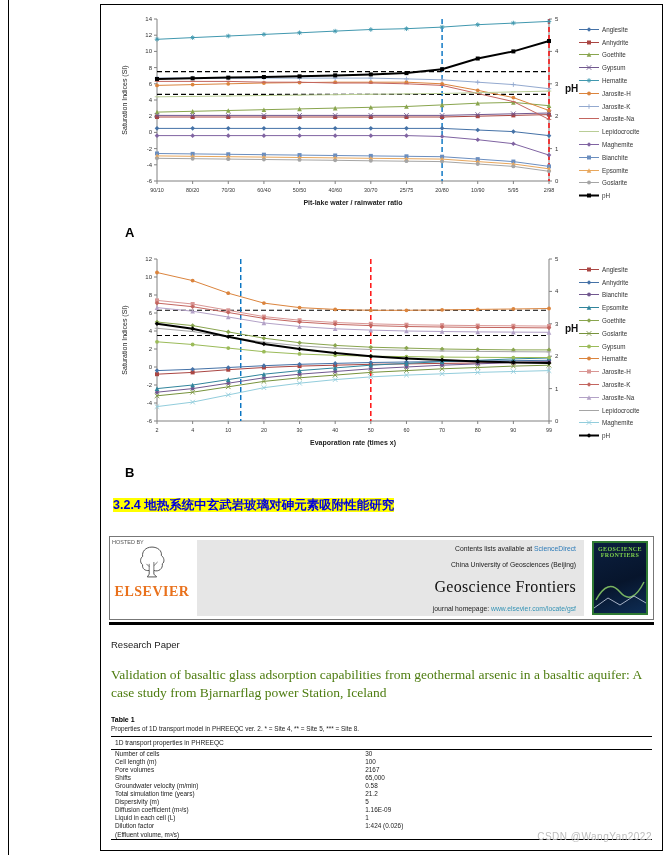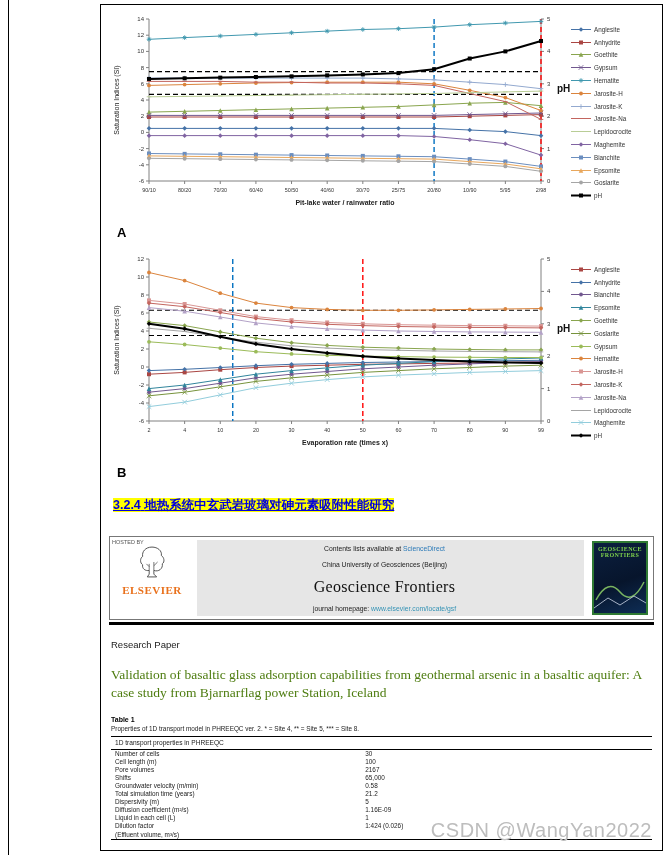--- a/index.html
+++ b/index.html
@@ -1,51 +1,51 @@
 <!DOCTYPE html>
 <html><head>
 <meta charset="utf-8">
 <style>
   *{box-sizing:border-box;margin:0;padding:0}
   html,body{width:669px;height:855px;background:#fff;font-family:"Liberation Sans",sans-serif;overflow:hidden}
   body{position:relative}
   .page-edge{position:absolute;left:8px;top:0;width:1px;height:855px;background:#000}
   .content-box{position:absolute;left:100px;top:4px;width:563px;height:847px;border:1px solid #000;background:#fff;padding:6px 2px 0 2px}
-  .figure-panel{margin-left:6px}
+  .figure-panel{margin-left:14px}
   .chart-row{display:flex;align-items:flex-start}
   .chart-row + .chart-row{margin-top:4px}
   .chart-svg{width:462px}
   .legend{width:92px;padding-top:12px}
   .legend-item{display:flex;align-items:center;gap:3px;height:12.8px}
   .legend-item span{font-size:6.3px;color:#333;white-space:nowrap}
   .section-heading{margin:10px 0 0 10px;font-size:12.5px;font-weight:bold}
-  .section-heading .hl{background:#FFFF00;color:#0000DD;text-decoration:underline}
+  .section-heading .hl{background:#FFFF00;color:#0000DD;}
   .journal-header{display:flex;border:1px solid #777;margin:22px 6px 0 6px;height:84px}
   .jh-left{width:84px;display:flex;flex-direction:column;align-items:center;padding:2px}
   .hosted-by{font-size:5.5px;color:#555;align-self:flex-start}
-  .elsevier-name{font-family:"Liberation Serif",serif;color:#E9711C;font-weight:bold;font-size:11px;letter-spacing:.5px;margin-top:1px}
-  .jh-center{flex:1;background:#E6E6E6;margin:3px;display:flex;flex-direction:column;align-items:center;justify-content:space-between;padding:5px 14px 4px 2px}
+  .elsevier-name{font-family:"Liberation Serif",serif;color:#E9711C;font-weight:bold;font-size:14px;letter-spacing:.5px;margin-top:1px}
+  .jh-center{flex:1;background:#E6E6E6;margin:3px;display:flex;flex-direction:column;align-items:flex-end;justify-content:space-between;padding:5px 8px 4px 2px}
   .contents-line,.university-line,.homepage-line{font-size:6.8px;color:#222}
   .sciencedirect{color:#2D7BB8}
   .journal-name{font-family:"Liberation Serif",serif;font-size:16px;color:#111;letter-spacing:.3px}
   .homepage-url{color:#3593B5}
   .jh-right{width:66px;display:flex;align-items:center;justify-content:center}
   .cover{width:56px;height:74px;background:linear-gradient(160deg,#0b1f3f 0%,#07152c 55%,#0e2d55 100%);border:2px solid #2F7A33;display:flex;flex-direction:column;align-items:center;padding-top:3px;position:relative;overflow:hidden}
   .cover-line{color:#7FD24C;font-size:6px;font-weight:bold;letter-spacing:.4px;font-family:"Liberation Serif",serif;z-index:2}
   .journal-rule{height:3px;background:#000;margin:2px 6px 0 6px}
   .research-paper{margin:14px 0 16px 8px;font-size:9.5px;color:#222}
   .paper-title{margin:8px 14px 0 8px;font-family:"Liberation Serif",serif;font-size:13.5px;line-height:1.32;color:#4d7c0f}
   .table1{margin:14px 8px 0 8px}
   .t1-label{font-size:7px;font-weight:bold}
   .t1-caption{font-size:6.4px;color:#222;margin-top:2px}
   .t1-box{border-top:1px solid #000;border-bottom:1px solid #000;margin-top:4px}
   .t1-header{font-size:6.6px;padding:2.5px 0 2.5px 4px;border-bottom:1px solid #000;color:#222}
   .t1-row{display:flex;font-size:6.4px;line-height:8.1px;color:#222}
   .t1-row .lab{flex:0 0 47%;padding-left:4px}
-  .watermark{position:absolute;right:10px;bottom:8px;font-size:20px;color:#BDBDBD;letter-spacing:.5px;z-index:5}
+  .watermark{position:absolute;right:10px;bottom:8px;font-size:10px;color:#BDBDBD;letter-spacing:.5px;z-index:5}
 </style>
 </head>
 <body>
 
 <div class="page-edge"></div>
 
 <div class="content-box">
 
   <div class="figure-panel">
     <div class="chart-row">

